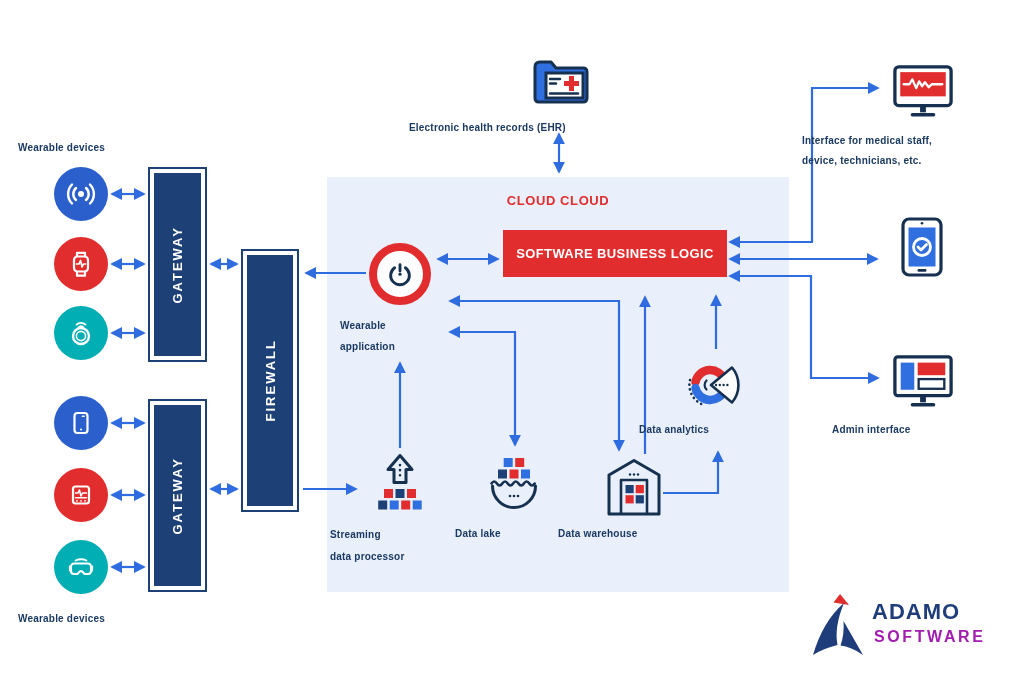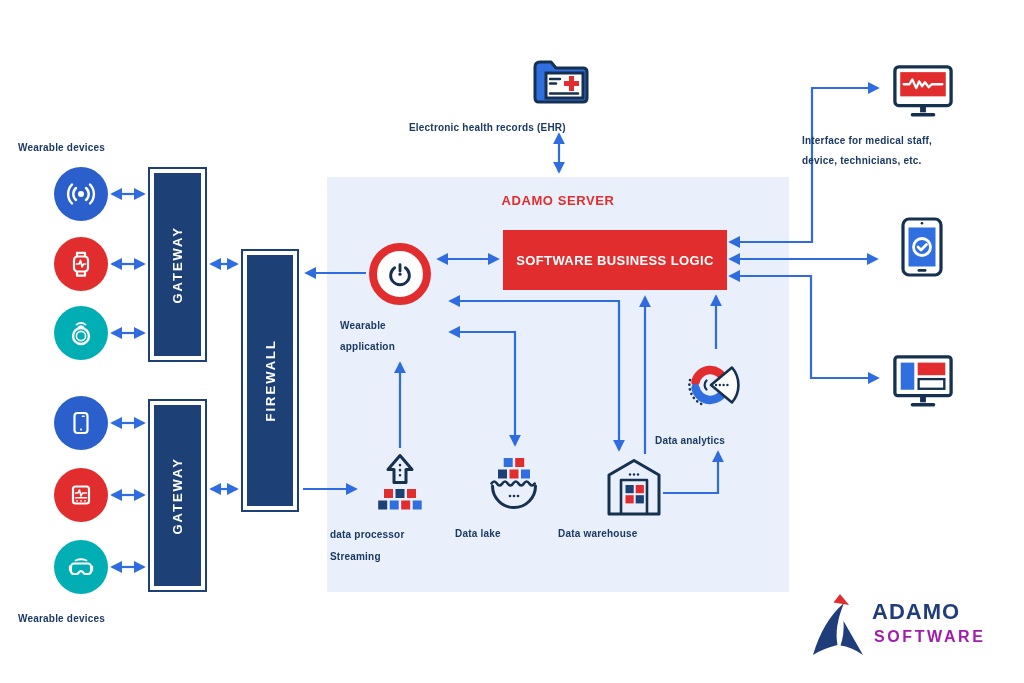--- a/index.html
+++ b/index.html
@@ -16,42 +16,42 @@
   .frame{position:absolute;border:2px solid #1d4076;background:#fff;padding:4px;
          box-sizing:border-box;display:flex;}
   .frame-fill{flex:1;background:#1d4076;display:flex;align-items:center;justify-content:center;}
   .vtext{writing-mode:vertical-rl;transform:rotate(180deg);color:#fff;font-weight:bold;
          font-size:13px;letter-spacing:2px;}
   
   .dev{position:absolute;left:54px;width:54px;height:54px;border-radius:50%;
        display:flex;align-items:center;justify-content:center;}
   .c-blue{background:#2b60cc;} .c-red{background:#e12d2d;} .c-teal{background:#00aeb4;}
   
-  .sbl{position:absolute;left:503px;top:230px;width:224px;height:60px;border:2px solid #e12d2d;
+  .sbl{position:absolute;left:503px;top:230px;width:224px;height:47px;border:2px solid #e12d2d;
        background:#fff;box-sizing:border-box;}
   .sbl-in{width:100%;height:100%;background:#e12d2d;display:flex;align-items:center;
        justify-content:center;color:#fff;font-weight:bold;font-size:13px;letter-spacing:.4px;}
   
   .power{position:absolute;left:369px;top:243px;width:62px;height:62px;border-radius:50%;
        border:8px solid #e12d2d;background:#fff;box-sizing:border-box;
        display:flex;align-items:center;justify-content:center;}
   
   .logo-brand{position:absolute;left:872px;top:596px;width:152px;color:#1e3d7a;
        font-weight:bold;font-size:22px;letter-spacing:1px;line-height:31px;}
   .logo-sub{position:absolute;left:874px;top:628px;width:150px;color:#a21caf;
        font-weight:bold;font-size:16px;letter-spacing:2.6px;}
   svg{display:block;}
 </style>
 </head>
 <body>
 
 <div id="stage">
 
   <div class="cloud"></div>
-  <div class="cloud-title">ADAMO SERVER</div>
+  <div class="cloud-title">CLOUD CLOUD</div>
 
   <svg class="abs" style="left:0;top:0" width="1024" height="683" viewBox="0 0 1024 683">
     <defs>
       <marker id="ah" viewBox="0 0 10 10" refX="8.5" refY="5" markerWidth="5.5" markerHeight="5.5" orient="auto-start-reverse">
         <path d="M0,0 L10,5 L0,10 z" fill="#2f6ce0"></path>
       </marker>
     </defs>
     <g fill="none" stroke="#2f6ce0" stroke-width="2.2">
       <path d="M112,194 L144,194" marker-start="url(#ah)" marker-end="url(#ah)"></path>
       <path d="M112,264 L144,264" marker-start="url(#ah)" marker-end="url(#ah)"></path>
@@ -199,22 +199,22 @@
       <rect x="16" y="37" width="9" height="9" fill="#e12d2d"></rect>
       <rect x="27.5" y="37" width="9" height="9" fill="#1d4076"></rect>
       <rect x="39" y="37" width="9" height="9" fill="#e12d2d"></rect>
       <rect x="10.2" y="48.5" width="9" height="9" fill="#1d4076"></rect>
       <rect x="21.7" y="48.5" width="9" height="9" fill="#2f6fe0"></rect>
       <rect x="33.2" y="48.5" width="9" height="9" fill="#e12d2d"></rect>
       <rect x="44.7" y="48.5" width="9" height="9" fill="#2f6fe0"></rect>
     </g>
   </svg>
   <div class="lbl" style="left:330px;top:524px;width:140px;line-height:22px;">
+    <div>Streaming</div>
     <div>data processor</div>
-    <div>Streaming</div>
   </div>
 
   <svg class="abs" style="left:484px;top:452px" width="62" height="68" viewBox="0 0 62 68">
     <rect x="19.7" y="6" width="9" height="9" fill="#2f6fe0"></rect>
     <rect x="31.2" y="6" width="9" height="9" fill="#e12d2d"></rect>
     <rect x="14" y="17.5" width="9" height="9" fill="#1d4076"></rect>
     <rect x="25.5" y="17.5" width="9" height="9" fill="#e12d2d"></rect>
     <rect x="37" y="17.5" width="9" height="9" fill="#2f6fe0"></rect>
     <g stroke="#16304f" fill="none" stroke-linecap="round">
       <path d="M7.5,31.5 q2.7,-4 5.4,0 t5.4,0 t5.4,0 t5.4,0 t5.4,0 t5.4,0 t5.4,0 t5.4,0" stroke-width="2.6"></path>
@@ -251,21 +251,21 @@
       <path d="M27,30 L48,12.5 A27,27 0 0 1 48,47.5 Z" fill="#fff" stroke="#16304f" stroke-width="2.6" stroke-linejoin="round"></path>
       <path d="M22.5,25.5 a6.3,6.3 0 0 0 0,9" stroke="#16304f" stroke-width="2.2"></path>
     </g>
     <g fill="#16304f">
         <circle cx="32" cy="30" r="1.2"></circle>
         <circle cx="35.8" cy="30" r="1.2"></circle>
         <circle cx="39.6" cy="30" r="1.2"></circle>
         <circle cx="43.4" cy="30" r="1.2"></circle>
       </g>
   </svg>
-  <div class="lbl" style="left:655px;top:420px;width:120px;margin-top:11px;">Data analytics</div>
+  <div class="lbl" style="left:639px;top:420px;width:120px;">Data analytics</div>
 
   <svg class="abs" style="left:892px;top:62px" width="62" height="60" viewBox="0 0 64 60">
     <rect x="3" y="4" width="58" height="40" rx="4" fill="#fff" stroke="#16304f" stroke-width="3.4"></rect>
     <rect x="8.5" y="9.5" width="47" height="25" fill="#e12d2d"></rect>
     <path d="M12,22 h6 l3,-5 l4,9 l3,-7 l3,5 l3,-4 l4,5 l3,-3 h11" fill="none" stroke="#fff" stroke-width="2.4" stroke-linejoin="round" stroke-linecap="round"></path>
     <rect x="29" y="44" width="6" height="7" fill="#16304f"></rect>
     <path d="M21,53.5 h22" stroke="#16304f" stroke-width="3.4" stroke-linecap="round"></path>
   </svg>
   <div class="lbl" style="left:802px;top:131px;width:240px;">
     <div>Interface for medical staff,</div>
@@ -282,20 +282,21 @@
   </svg>
 
   <svg class="abs" style="left:892px;top:352px" width="62" height="60" viewBox="0 0 64 60">
     <rect x="3" y="4" width="58" height="40" rx="3" fill="#fff" stroke="#16304f" stroke-width="3.4"></rect>
     <rect x="9" y="10" width="14" height="28" fill="#2f6fe0"></rect>
     <rect x="26.5" y="10" width="28.5" height="13" fill="#e12d2d"></rect>
     <rect x="27.5" y="27" width="26.5" height="10" fill="#fff" stroke="#16304f" stroke-width="2.4"></rect>
     <rect x="29" y="44" width="6" height="7" fill="#16304f"></rect>
     <path d="M21,53.5 h22" stroke="#16304f" stroke-width="3.4" stroke-linecap="round"></path>
   </svg>
+  <div class="lbl" style="left:832px;top:420px;width:180px;">Admin interface</div>
 
   <svg class="abs" style="left:810px;top:592px" width="60" height="66" viewBox="0 0 60 66">
     <path d="M30,2 L39,13 L23.5,10.5 Z" fill="#e12d2d"></path>
     <path d="M3,63 Q13,29 34,11 Q24,35 27.5,53 Q13,56.5 3,63 Z" fill="#1e3d7a"></path>
     <path d="M33.5,29 Q41,42 53,63 Q41,54.5 30.5,53.5 Q34.5,42 33.5,29 Z" fill="#1e3d7a"></path>
   </svg>
   <div class="logo-brand">ADAMO</div>
   <div class="logo-sub">SOFTWARE</div>
 
 </div>

